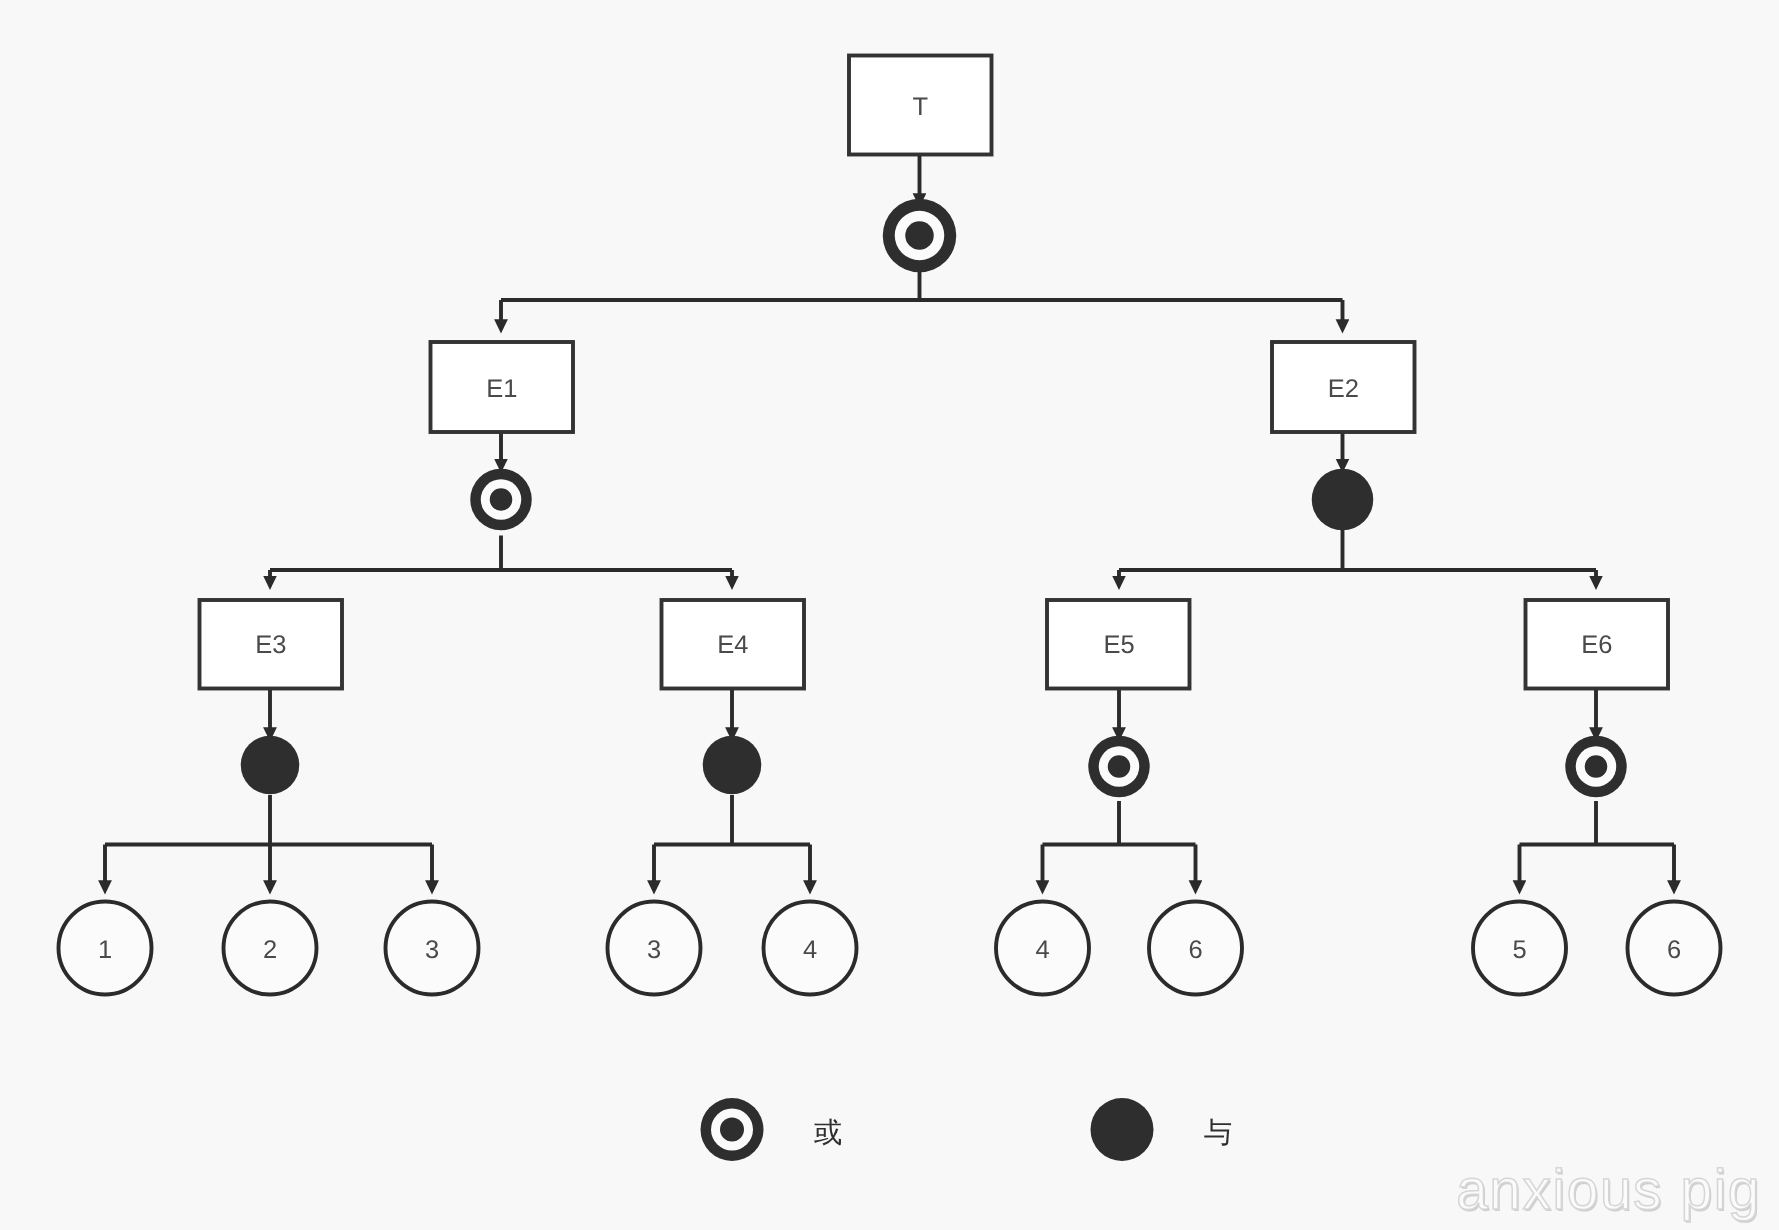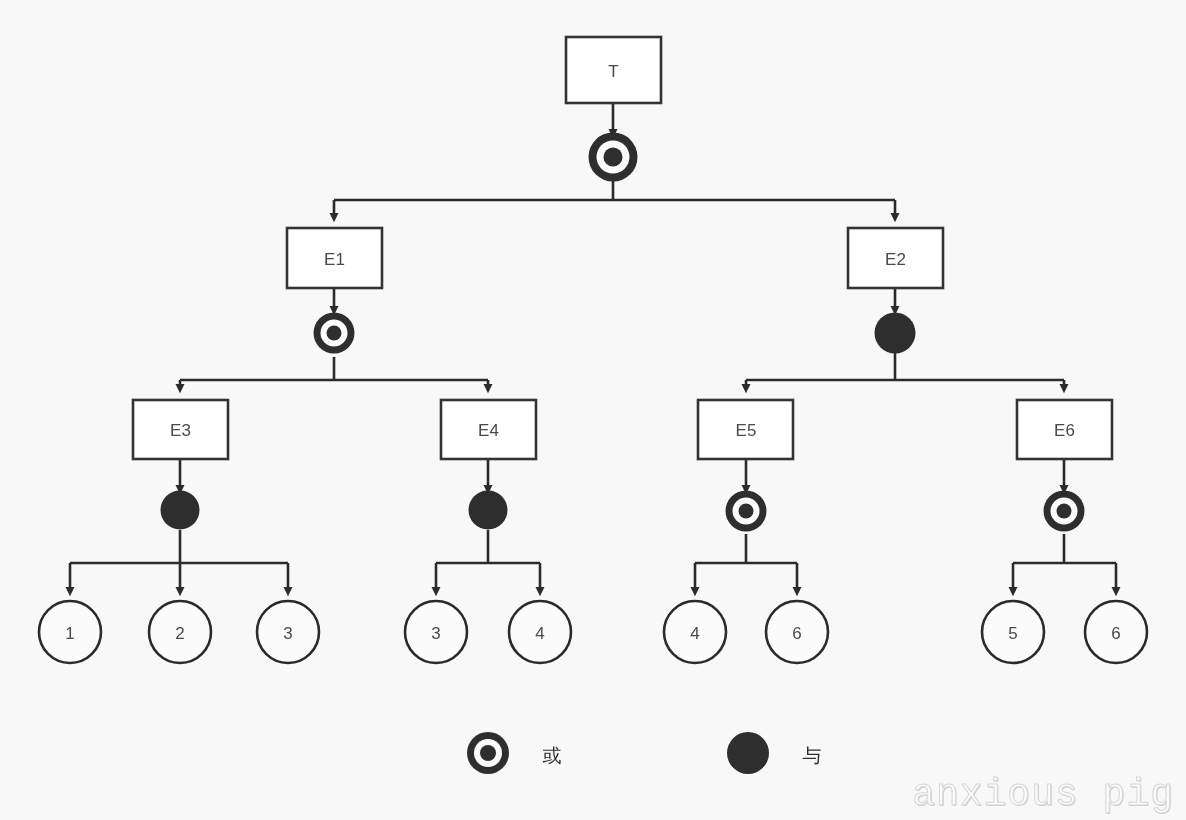--- a/index.html
+++ b/index.html
@@ -67,21 +67,21 @@
     fill: #2e2e2e;
     font-family: "DejaVu Sans", "Liberation Sans", sans-serif;
     font-size: 19px;
     text-anchor: middle;
     dominant-baseline: central;
   }
   .watermark {
     position: absolute;
     right: 12px;
     bottom: 4px;
-    font-family: Liberation Mono, monospace;
+    font-family: Liberation Sans, sans-serif;
     font-size: 38px;
     letter-spacing: 1px;
     color: #fbfbfb;
     -webkit-text-stroke: 1px #d6d6d6;
     text-shadow: 1px 1px 0 #cfcfcf;
     user-select: none;
     white-space: nowrap;
   }
 </style>
 </head>

